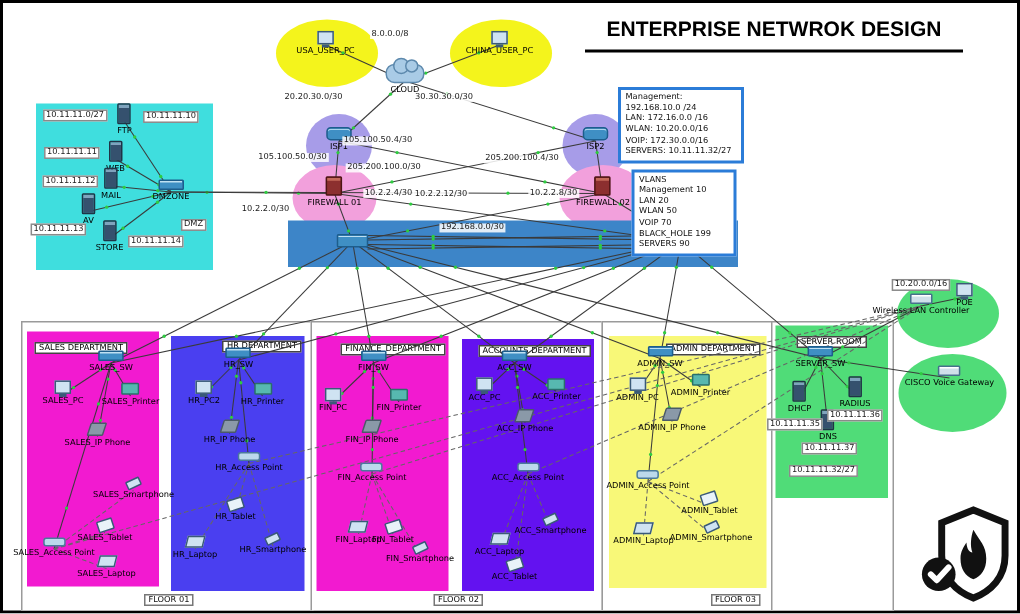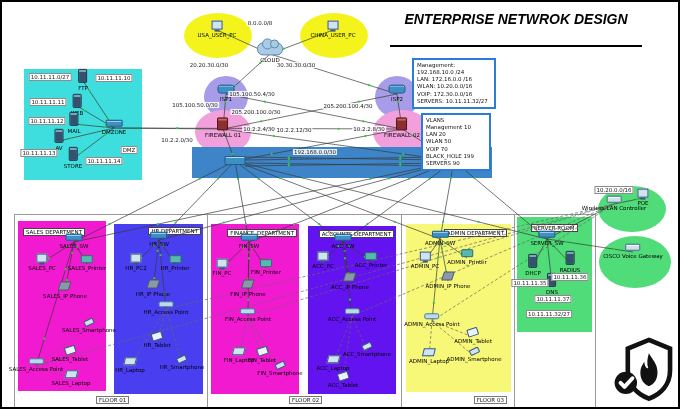--- a/index.html
+++ b/index.html
@@ -28,21 +28,21 @@
   .ic-switchl{width:19px;height:7px;background:#3f8fc4;border:1px solid #1d5d8c;box-shadow:inset 0 1px 0 #bfe0f2;border-radius:1px;}
   .ic-router{width:15px;height:7px;background:#3f8fc4;border:1px solid #1d5d8c;border-radius:3px;box-shadow:inset 0 1px 0 #a9d4ec;}
   .ic-firewall{width:9px;height:11px;background:#8c2f2f;border:1px solid #4d1414;box-shadow:inset 0 2px 0 #c46a5a;border-radius:1px;}
   .ic-printer{width:10px;height:6px;background:#57b8b0;border:1px solid #2a6f6a;border-radius:1px;}
   .ic-phone{width:9px;height:7px;background:#8a99a8;border:1px solid #4a5a68;transform:skewX(-18deg);border-radius:1px;}
   .ic-ap{width:13px;height:4px;background:#bcd9ec;border:1px solid #4a7a9c;border-radius:2px;}
   .ic-gateway{width:13px;height:5px;background:#cfe0ea;border:1px solid #46708c;box-shadow:inset 0 1px 0 #fff;border-radius:1px;}
   .ic-cloud{width:24px;height:11px;background:#a9cbe6;border:1px solid #5d89ad;border-radius:6px;}
   .ic-cloud::before{content:"";position:absolute;left:4px;top:-5px;width:9px;height:9px;background:#a9cbe6;border:1px solid #5d89ad;border-radius:50%;}
   .ic-cloud::after{content:"";position:absolute;right:3px;top:-4px;width:7px;height:7px;background:#a9cbe6;border:1px solid #5d89ad;border-radius:50%;}
-  .title{position:absolute;left:388px;top:9px;width:252px;text-align:center;font-weight:bold;font-size:14px;color:#000;border-bottom:2px solid #000;padding-bottom:18px;font-family:"Liberation Sans",sans-serif;z-index:5;font-style:italic;}
+  .title{position:absolute;left:388px;top:9px;width:252px;text-align:center;font-weight:bold;font-size:14px;color:#000;border-bottom:2px solid #000;padding-bottom:6px;font-family:"Liberation Sans",sans-serif;z-index:5;}
   .infobox{position:absolute;background:#fff;border:2px solid var(--info_border);font-size:5.5px;line-height:1.3;padding:2px 3px;white-space:pre-line;color:#111;z-index:5;}
   #logo{position:absolute;left:606px;top:334px;z-index:5;}
 </style>
 </head>
 <body>
 
 <div class="canvas">
 
   <div class="region ellipse" style="left:182px;top:11px;width:68px;height:45px;background:var(--yellow)"></div>
   <div class="region ellipse" style="left:298px;top:11px;width:68px;height:45px;background:var(--yellow)"></div>

